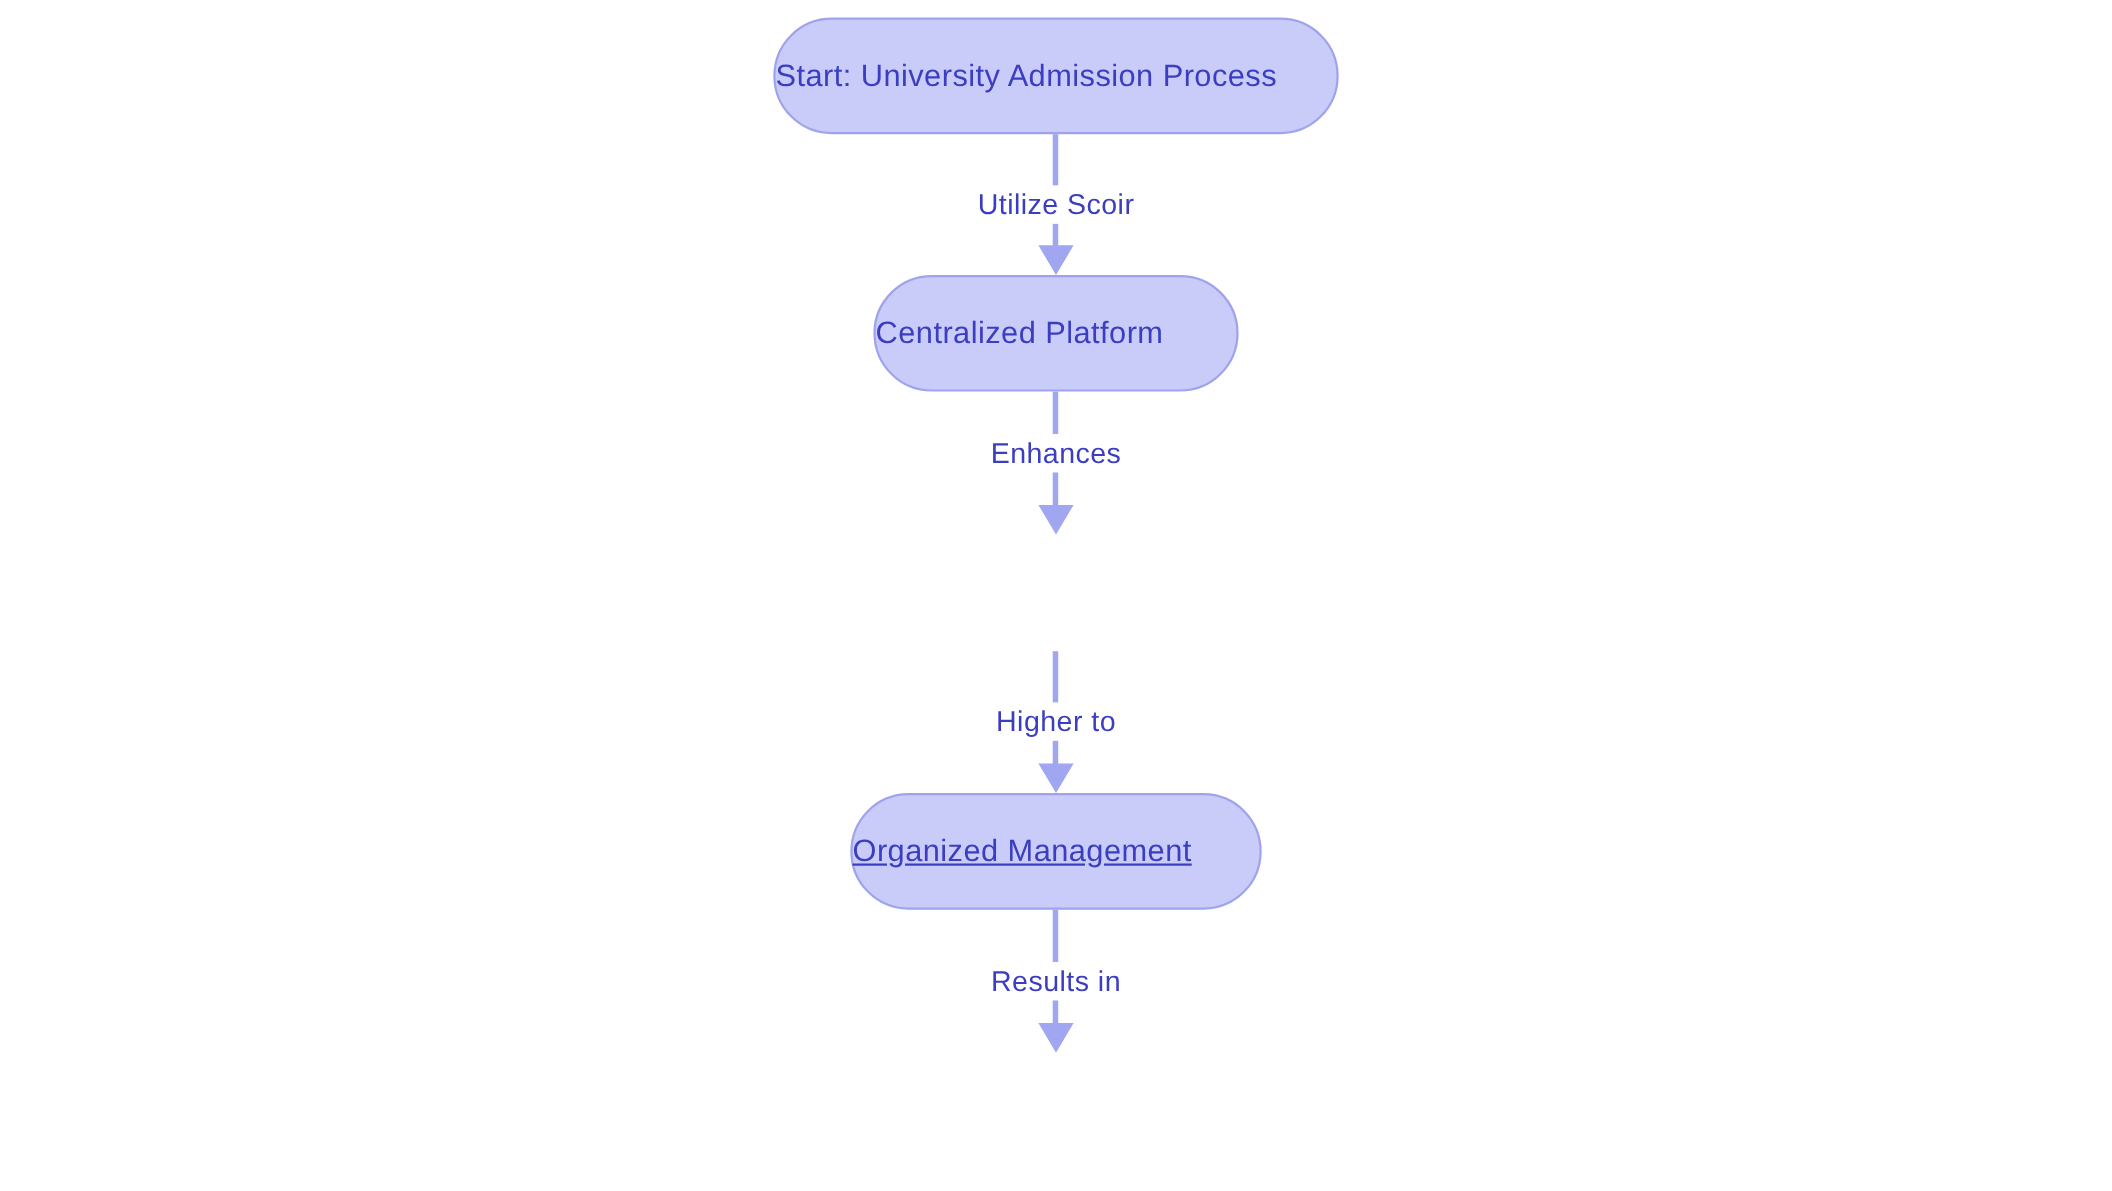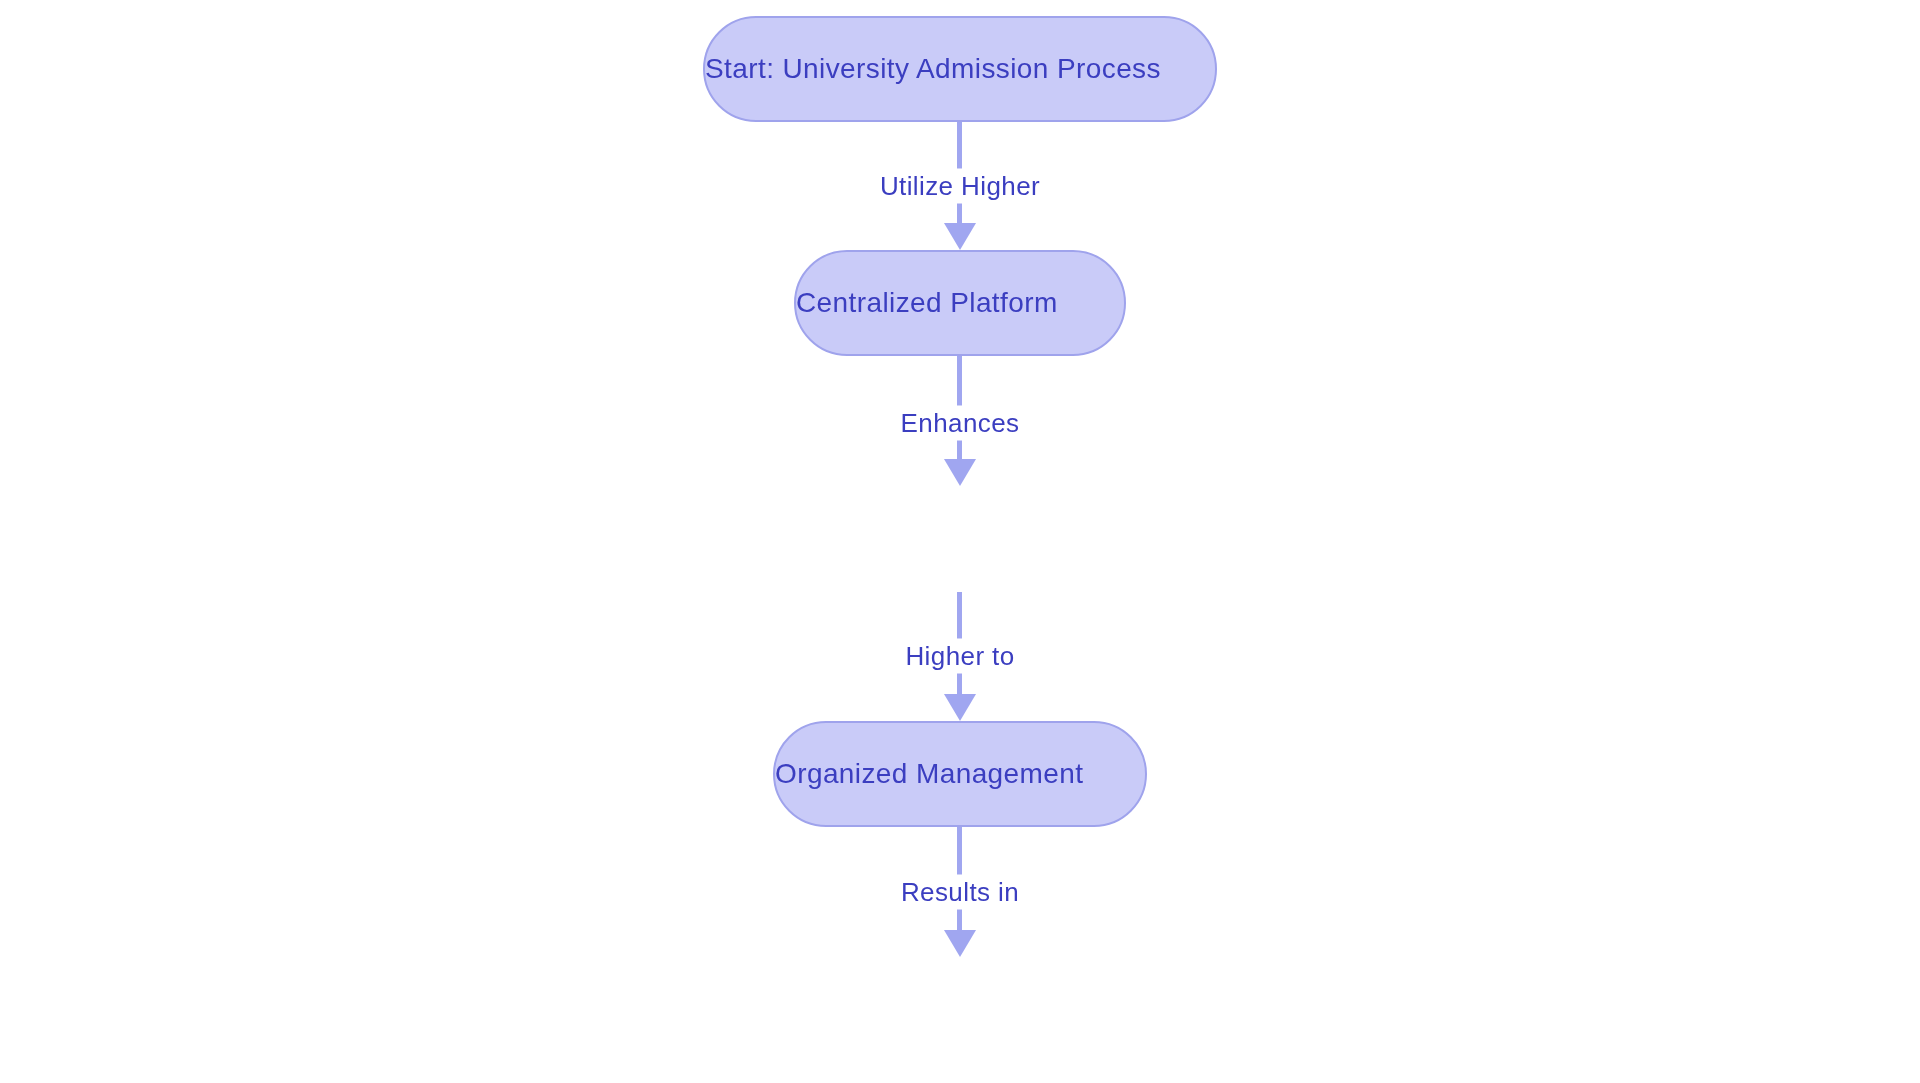--- a/index.html
+++ b/index.html
@@ -28,21 +28,21 @@
     display: flex;
     align-items: center;
     color: var(--text-color);
     font-size: 28px;
     letter-spacing: 0.4px;
     white-space: nowrap;
   }
   .node-1 { left: 703px; top: 16px;  width: 514px; }
   .node-2 { left: 794px; top: 250px; width: 332px; }
   .node-3 { left: 762px; top: 486px; width: 396px; }
-  .node-4 { left: 773px; top: 721px; width: 374px; }
+  .node-4 { left: 773px; top: 721px; width: 374px; text-decoration: underline; }
   .node-5 { left: 784px; top: 957px; width: 352px; }
 
   .stem {
     position: absolute;
     left: 957px;
     width: 5px;
     background: var(--edge-line);
   }
   .stem-1 { top: 122px; height: 102px; }
   .stem-2 { top: 356px; height: 104px; }
@@ -68,42 +68,42 @@
     left: 960px;
     transform: translate(-50%, -50%);
     background: var(--bg);
     color: var(--text-color);
     font-size: 26px;
     letter-spacing: 0.4px;
     padding: 2px 8px;
     white-space: nowrap;
   }
   .edge-label-1 { top: 186px; }
-  .edge-label-2 { top: 423px; }
+  .edge-label-2 { top: 412px; }
   .edge-label-3 { top: 656px; }
   .edge-label-4 { top: 892px; }
 </style>
 </head>
 <body>
 
 <div class="canvas">
 
   <div class="node node-1">
     <span>Start: University Admission Process</span>
   </div>
   <div class="node node-2">
     <span>Centralized Platform</span>
   </div>
   <div class="node node-4">
     <span>Organized Management</span>
   </div>
 
   <div class="stem stem-1"></div>
   <div class="arrowhead arrowhead-1"></div>
-  <div class="edge-label edge-label-1">Utilize Higher</div>
+  <div class="edge-label edge-label-1">Utilize Scoir</div>
 
   <div class="stem stem-2"></div>
   <div class="arrowhead arrowhead-2"></div>
   <div class="edge-label edge-label-2">Enhances</div>
 
   <div class="stem stem-3"></div>
   <div class="arrowhead arrowhead-3"></div>
   <div class="edge-label edge-label-3">Higher to</div>
 
   <div class="stem stem-4"></div>

